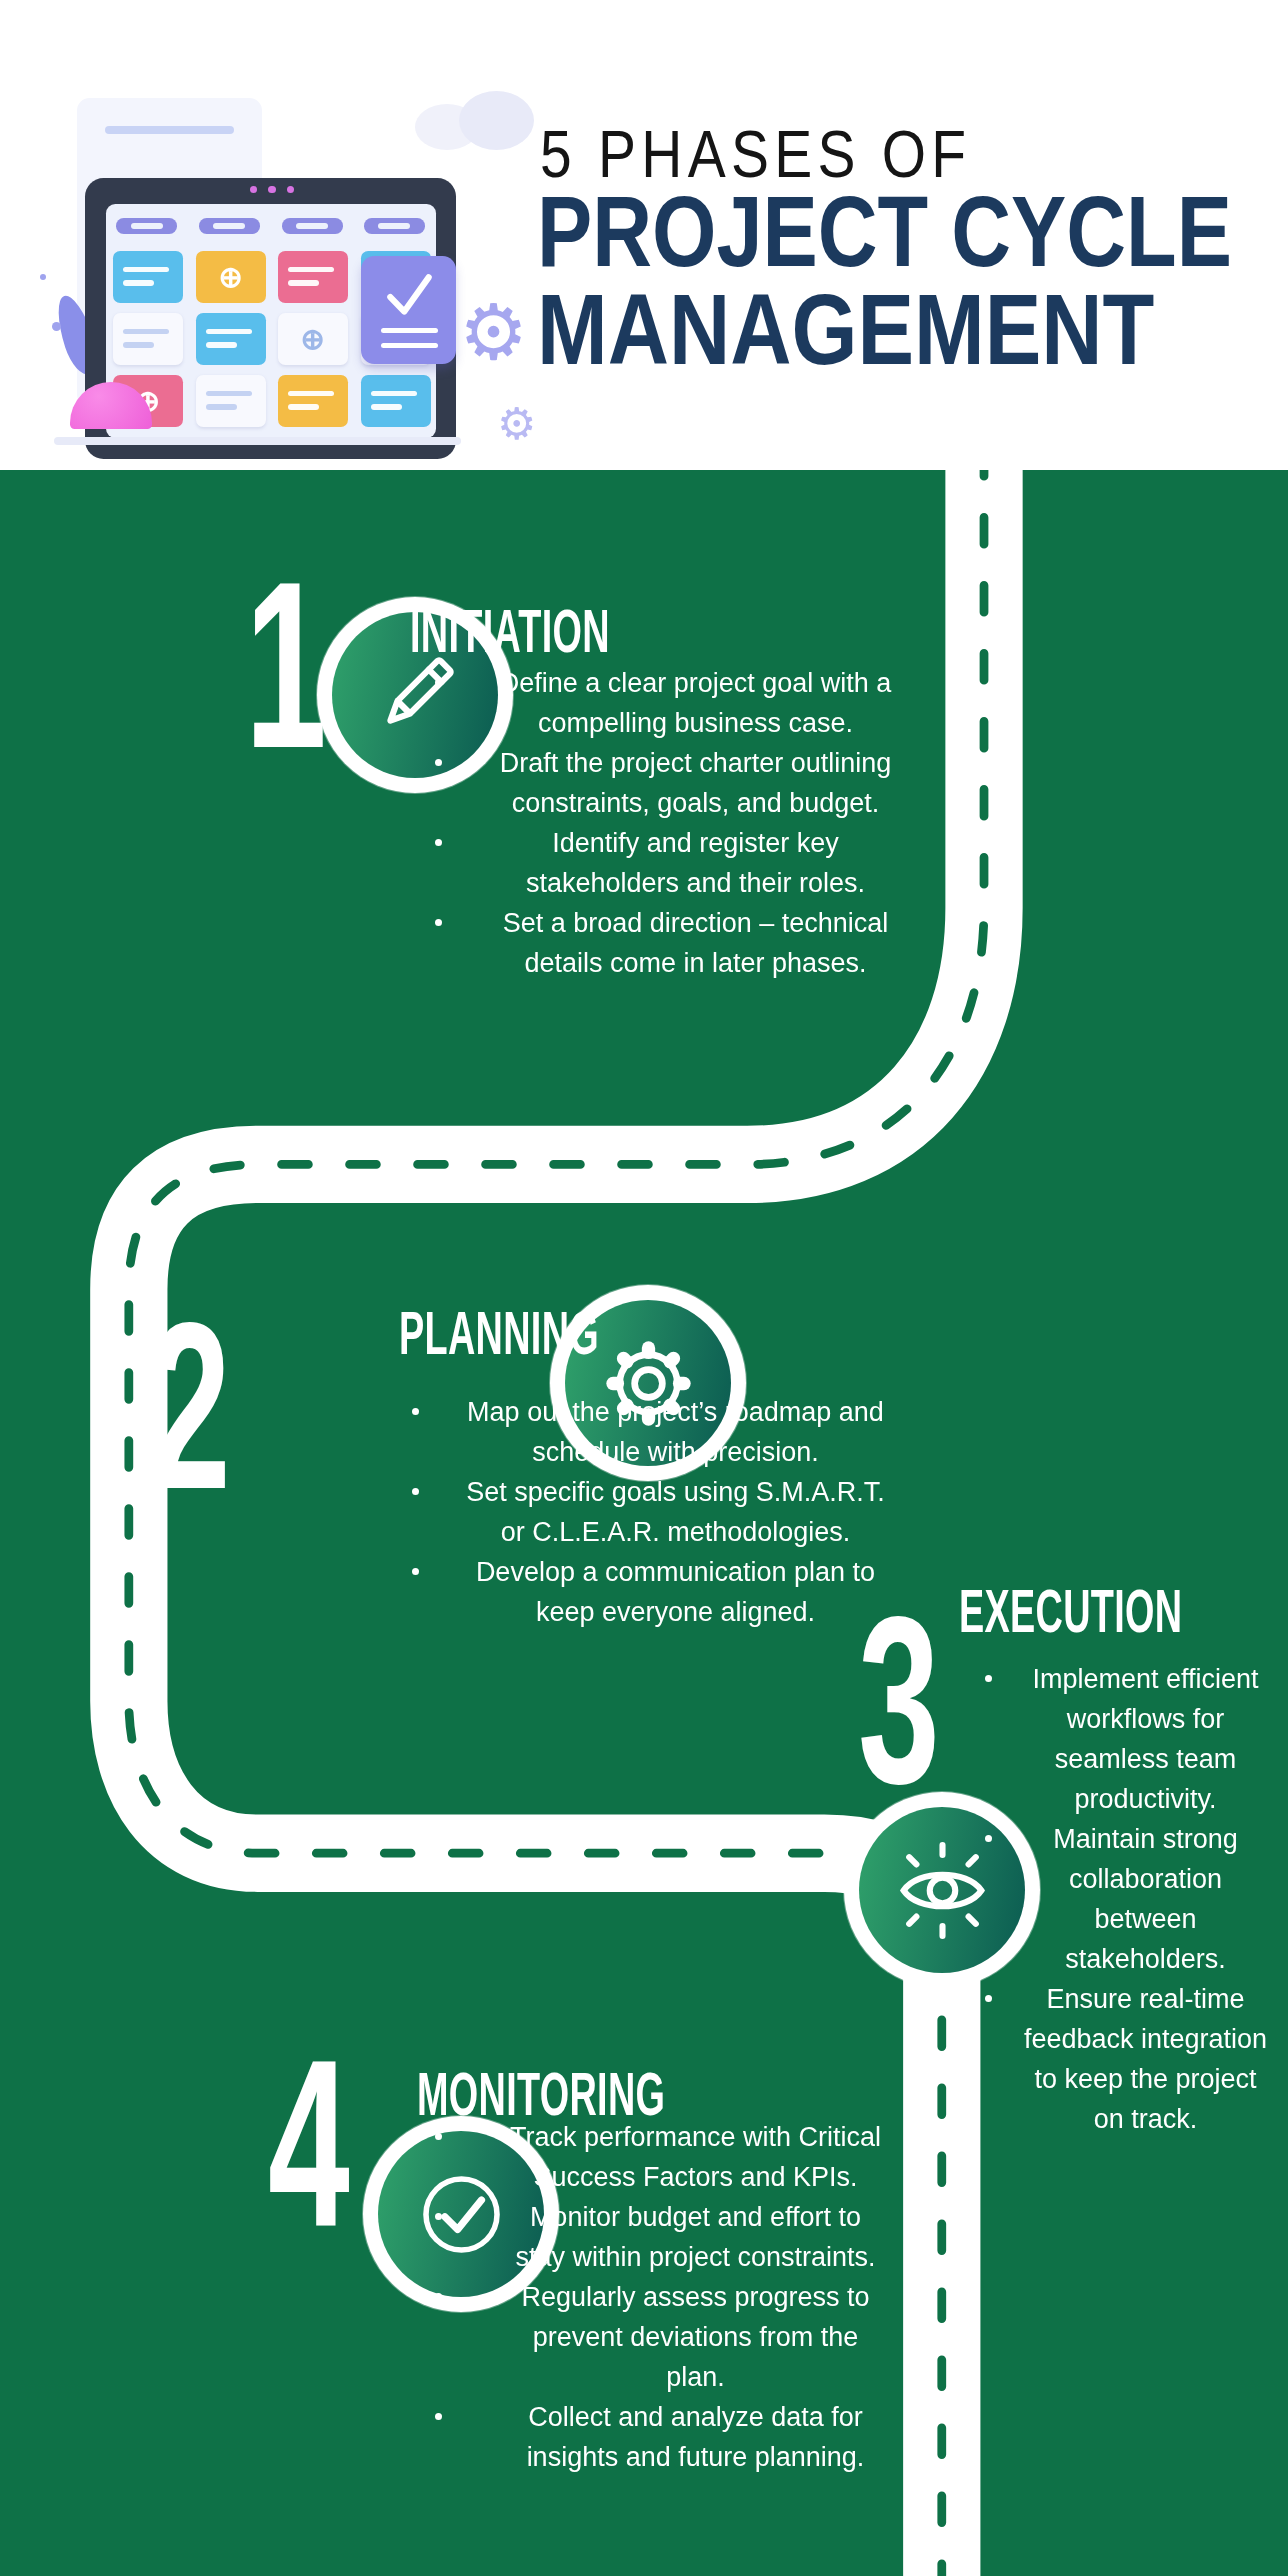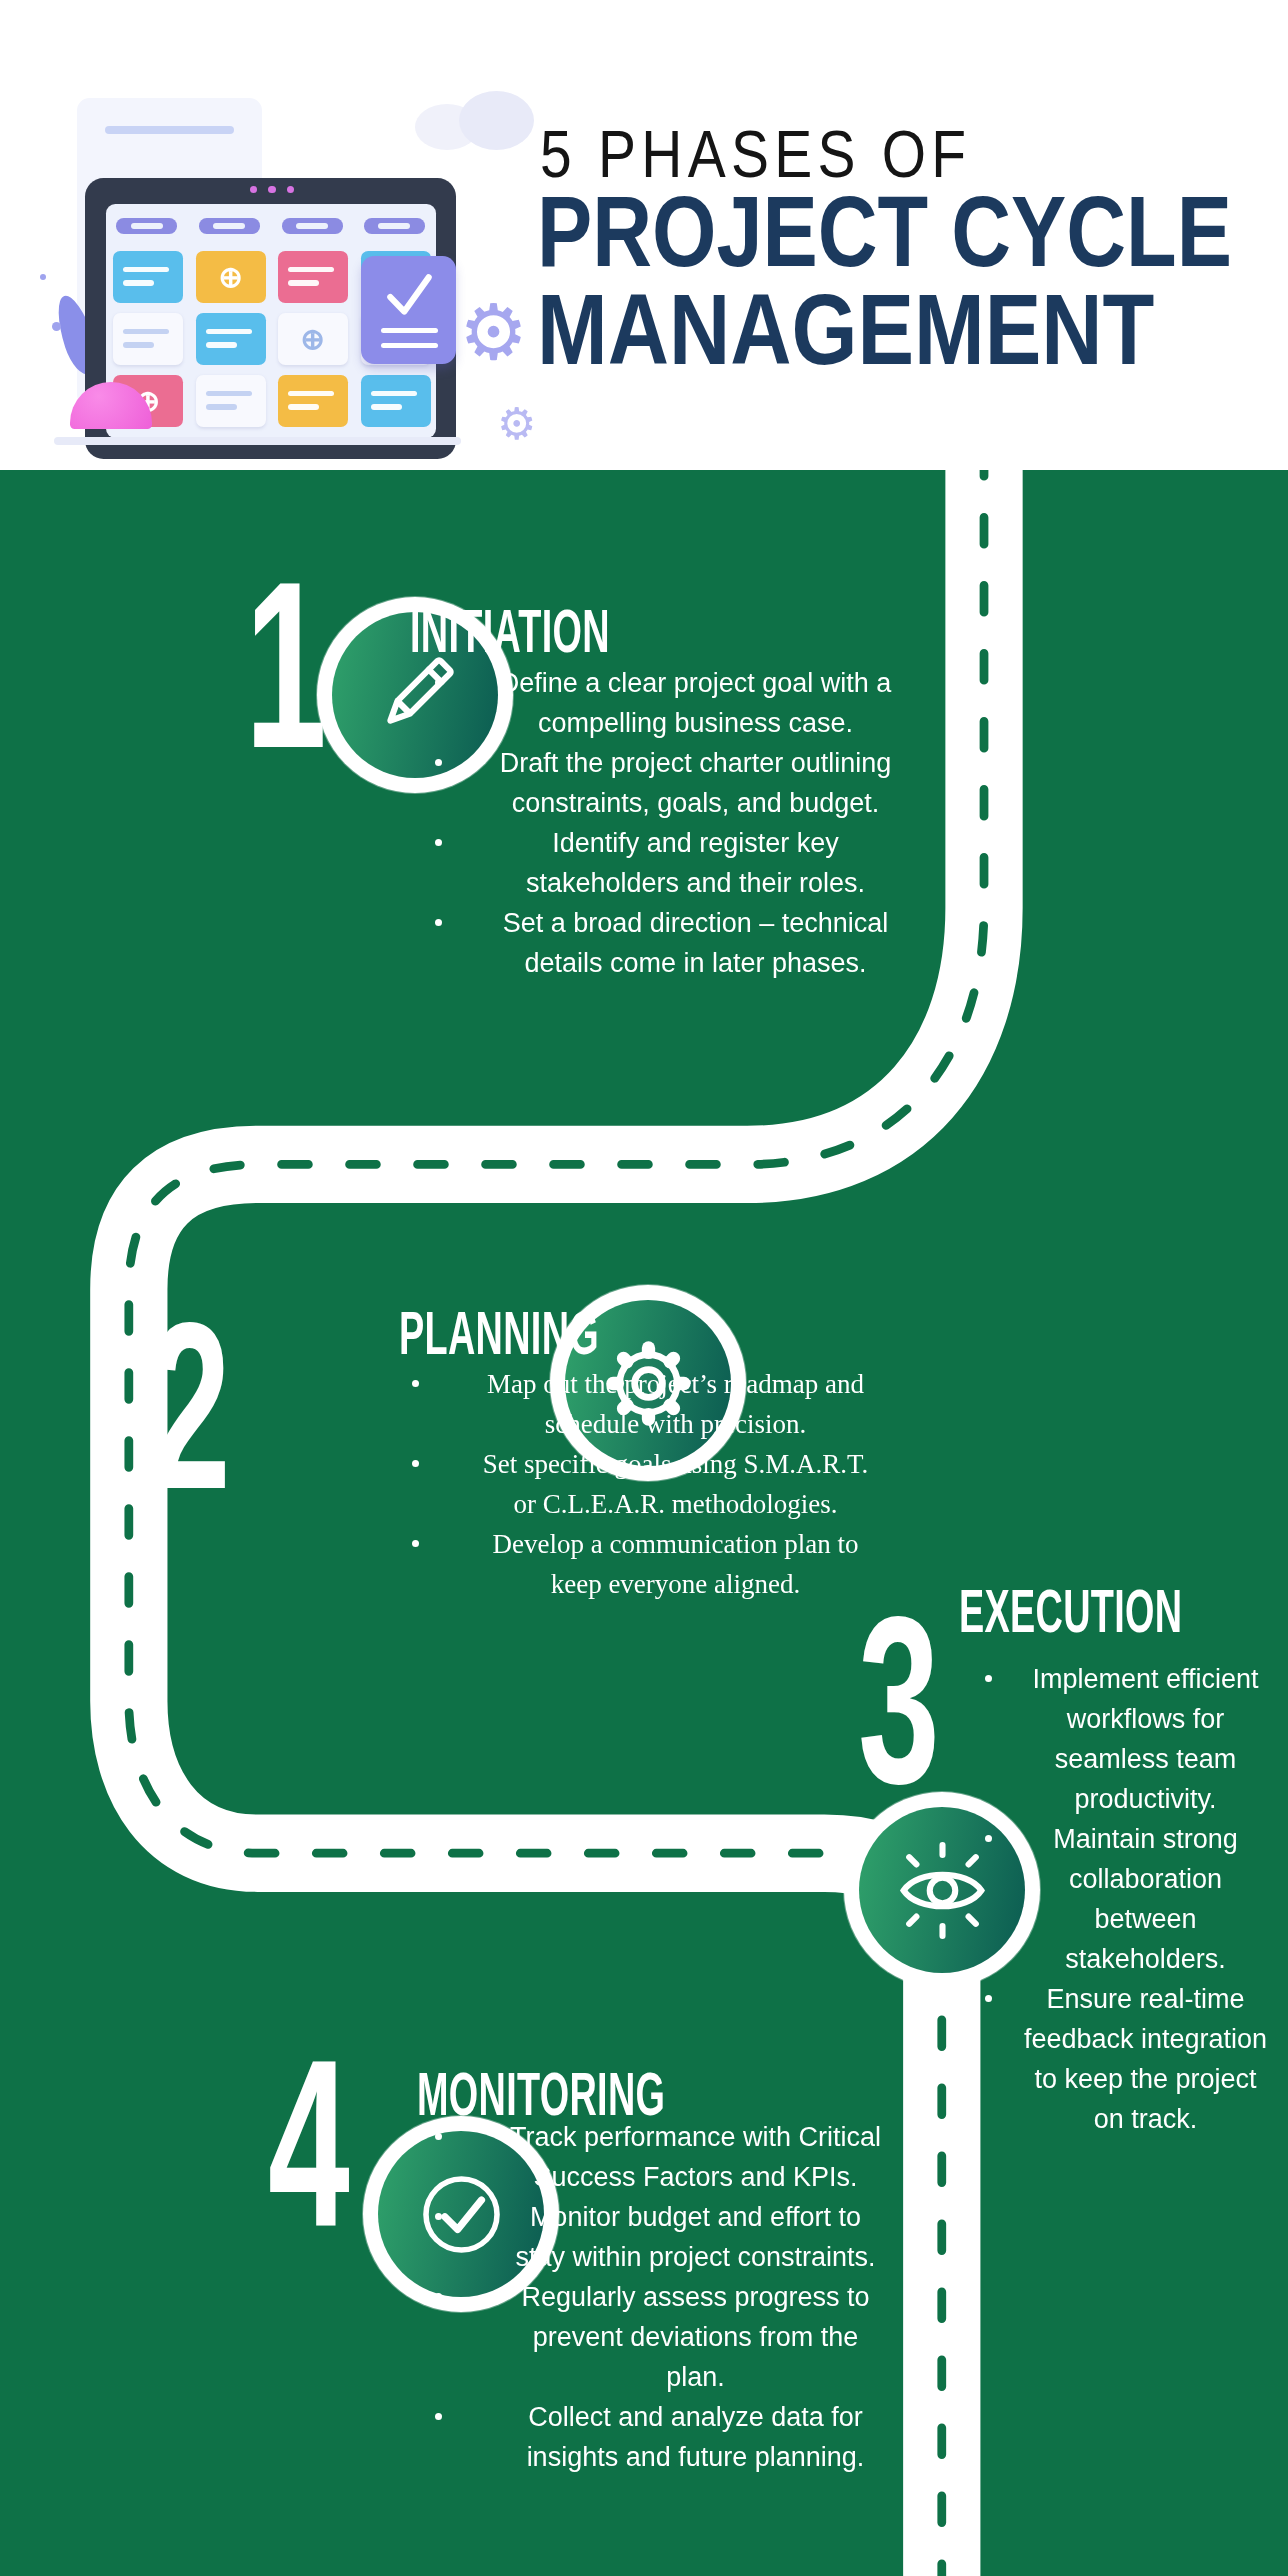--- a/index.html
+++ b/index.html
@@ -17,21 +17,21 @@
   .pc-1{left:912px;top:239px;} .pc-2{left:317px;top:597px;} .pc-3{left:550px;top:1285px;}
   .pc-4{left:844px;top:1792px;} .pc-5{left:363px;top:2116px;}
   
   .num{position:absolute;color:#fff;font-weight:bold;font-size:237px;line-height:1;}
   .sx{display:inline-block;transform:scaleX(var(--sx,.62));transform-origin:left top;white-space:nowrap;}
   .sec-title{position:absolute;color:#fff;font-weight:bold;font-size:61px;line-height:1;letter-spacing:0.5px;}
   .blts{position:absolute;list-style:none;margin:0;padding:0;color:#fff;font-size:27px;line-height:40px;}
   .blts li{position:relative;padding-left:40px;white-space:pre-line;text-align:center;}
   .blts li::before{content:"";position:absolute;left:4.1px;top:16px;width:7.2px;height:7.2px;border-radius:50%;background:#fff;}
   .n1{left:245px;top:546px;} .t1{left:410px;top:601px;} .b1{left:431px;top:663px;width:489px;}
-  .n2{left:149px;top:1287px;} .t2s{left:399px;top:1303px;} .b2{left:408px;top:1364px;width:495px;font-family:Liberation Serif, serif;}
+  .n2{left:149px;top:1287px;} .t2s{left:399px;top:1303px;} .b2{left:408px;top:1392px;width:495px;}
   .n3{left:858px;top:1581px;} .t3s{left:959px;top:1581px;} .b3{left:981px;top:1659px;width:289px;}
   .n4{left:268px;top:2024px;} .t4s{left:417px;top:2064px;text-align:center;} .b4{left:431px;top:2117px;width:489px;}
   
   .header{position:absolute;left:0;top:0;width:1288px;height:470px;background:#fff;}
   .kicker{position:absolute;left:540px;top:120px;font-size:67px;font-weight:400;color:#151515;
           letter-spacing:6.2px;line-height:1;}
   .big{position:absolute;font-size:101px;font-weight:bold;color:#1C3A5E;line-height:1;letter-spacing:0;}
   .big1{left:537px;top:181px;} .big2{left:537px;top:279px;}
   
   .illus{position:absolute;left:31px;top:52px;width:474px;height:402px;}

